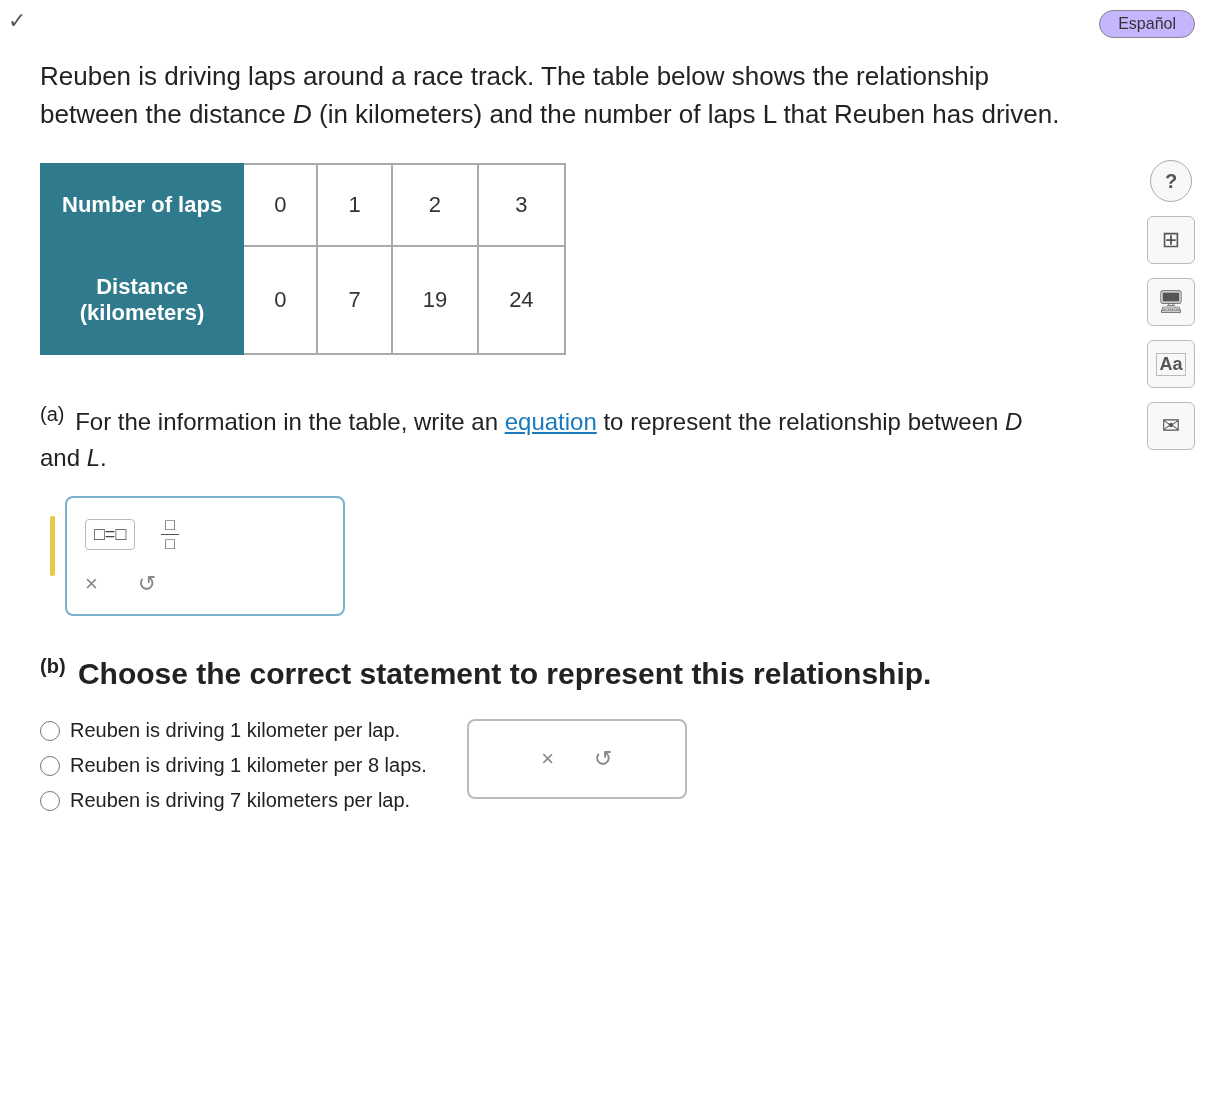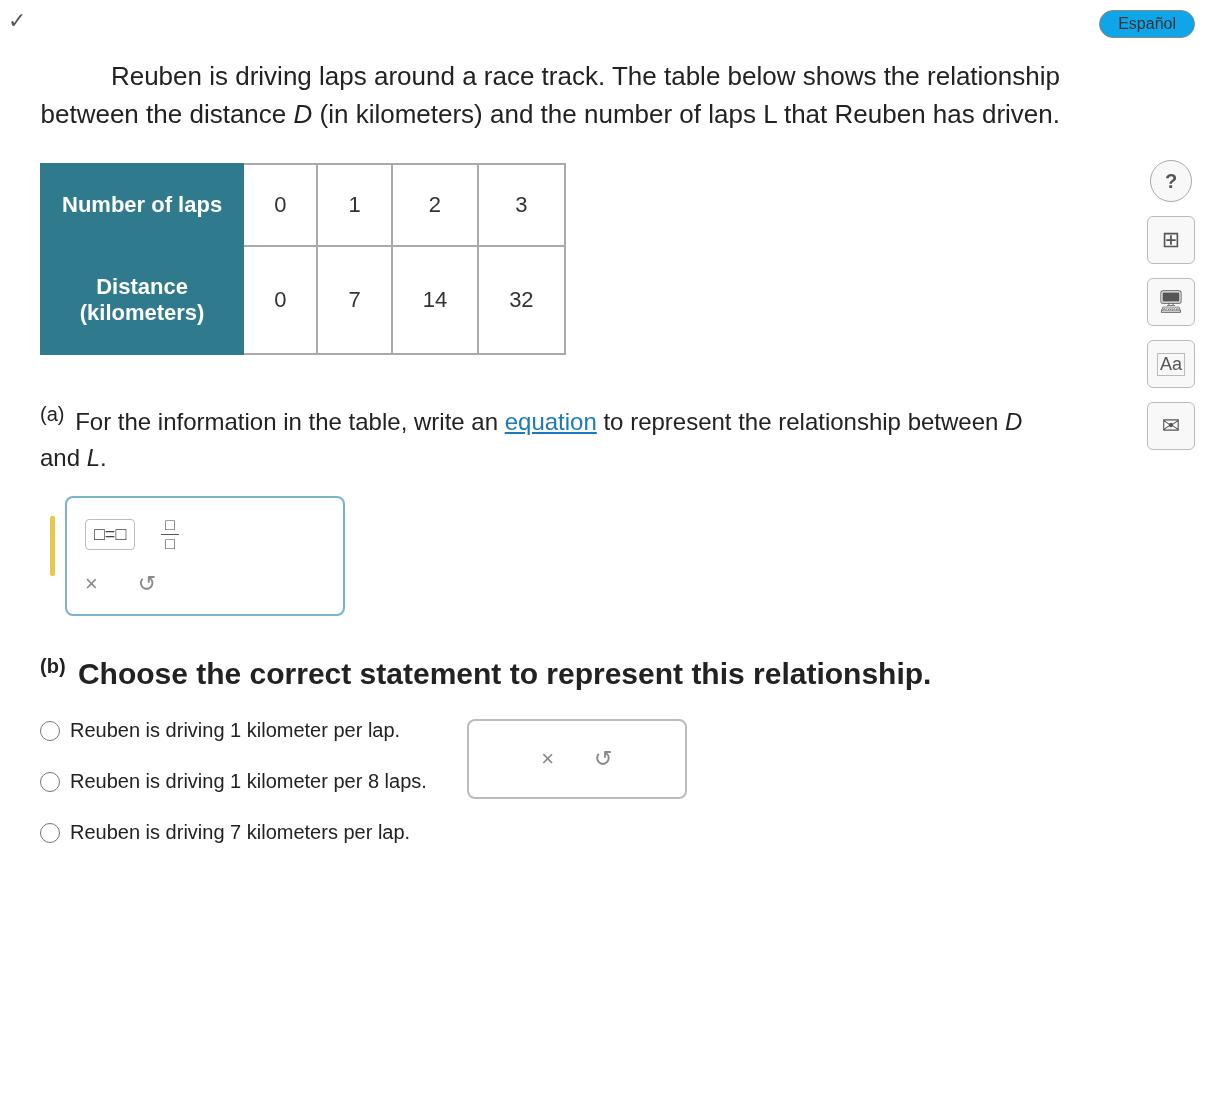--- a/index.html
+++ b/index.html
@@ -19,21 +19,21 @@
       display: flex;
       justify-content: flex-end;
       padding: 10px 20px;
     }
     .espanol-btn {
       border: 1px solid #888;
       border-radius: 20px;
       padding: 4px 18px;
       font-size: 16px;
       cursor: pointer;
-      background: #0ea5e9;
+      background: #c4b5fd;
       color: #333;
     }
 
     
     .chevron-btn {
       position: absolute;
       top: 8px;
       left: 8px;
       background: none;
       border: none;
@@ -46,21 +46,20 @@
     .main-content {
       padding: 10px 40px 30px 40px;
       max-width: 1100px;
     }
 
     
     .problem-text {
       font-size: 26px;
       line-height: 1.45;
       margin-bottom: 30px;
-      text-align: right;
     }
     .problem-text em {
       font-style: italic;
     }
 
     
     .data-table {
       border-collapse: collapse;
       margin-bottom: 40px;
       font-size: 22px;
@@ -212,21 +211,21 @@
       line-height: 1.4;
     }
     .part-b-body {
       display: flex;
       align-items: flex-start;
       gap: 40px;
     }
     .radio-options {
       display: flex;
       flex-direction: column;
-      gap: 28px;
+      gap: 12px;
       font-size: 20px;
     }
     .radio-option {
       display: flex;
       align-items: center;
       gap: 10px;
       cursor: pointer;
     }
     .radio-option input[type="radio"] {
       width: 20px;
@@ -289,21 +288,21 @@
   <button class="sidebar-btn round">
     <span>?</span>
   </button>
   <button class="sidebar-btn">
     <span>⊞</span>
   </button>
   <button class="sidebar-btn">
     <span>🖥</span>
   </button>
   <button class="sidebar-btn">
-    <span style="font-size:18px; font-weight:normal; border: 1px solid #bbb; padding: 0 2px;">Aa</span>
+    <span style="font-size:18px; font-weight:bold; border: 1px solid #bbb; padding: 0 2px;">Aa</span>
   </button>
   <button class="sidebar-btn">
     <span>✉</span>
   </button>
 </div>
 
 <div class="main-content">
 
   <p class="problem-text">
     <span>Reuben is driving laps around a race track. The table below shows the relationship between the distance</span> <em>D</em> <span>(in kilometers) and the number of laps</span> <span>L</span> <span>that Reuben has driven.</span>
@@ -315,22 +314,22 @@
       <th class="row-header">Number of laps</th>
       <td>0</td>
       <td>1</td>
       <td>2</td>
       <td>3</td>
     </tr>
     <tr>
       <th class="row-header">Distance<br>(kilometers)</th>
       <td>0</td>
       <td>7</td>
-      <td>14</td>
-      <td>32</td>
+      <td>19</td>
+      <td>24</td>
     </tr>
   </tbody>
     </table>
 
   <div class="part-a-container">
     <p class="part-a-text">
       <span class="part-label">(a)</span>
       <span>For the information in the table, write an</span>
       <a href="#">equation</a>
       <span>to represent the relationship between</span>

